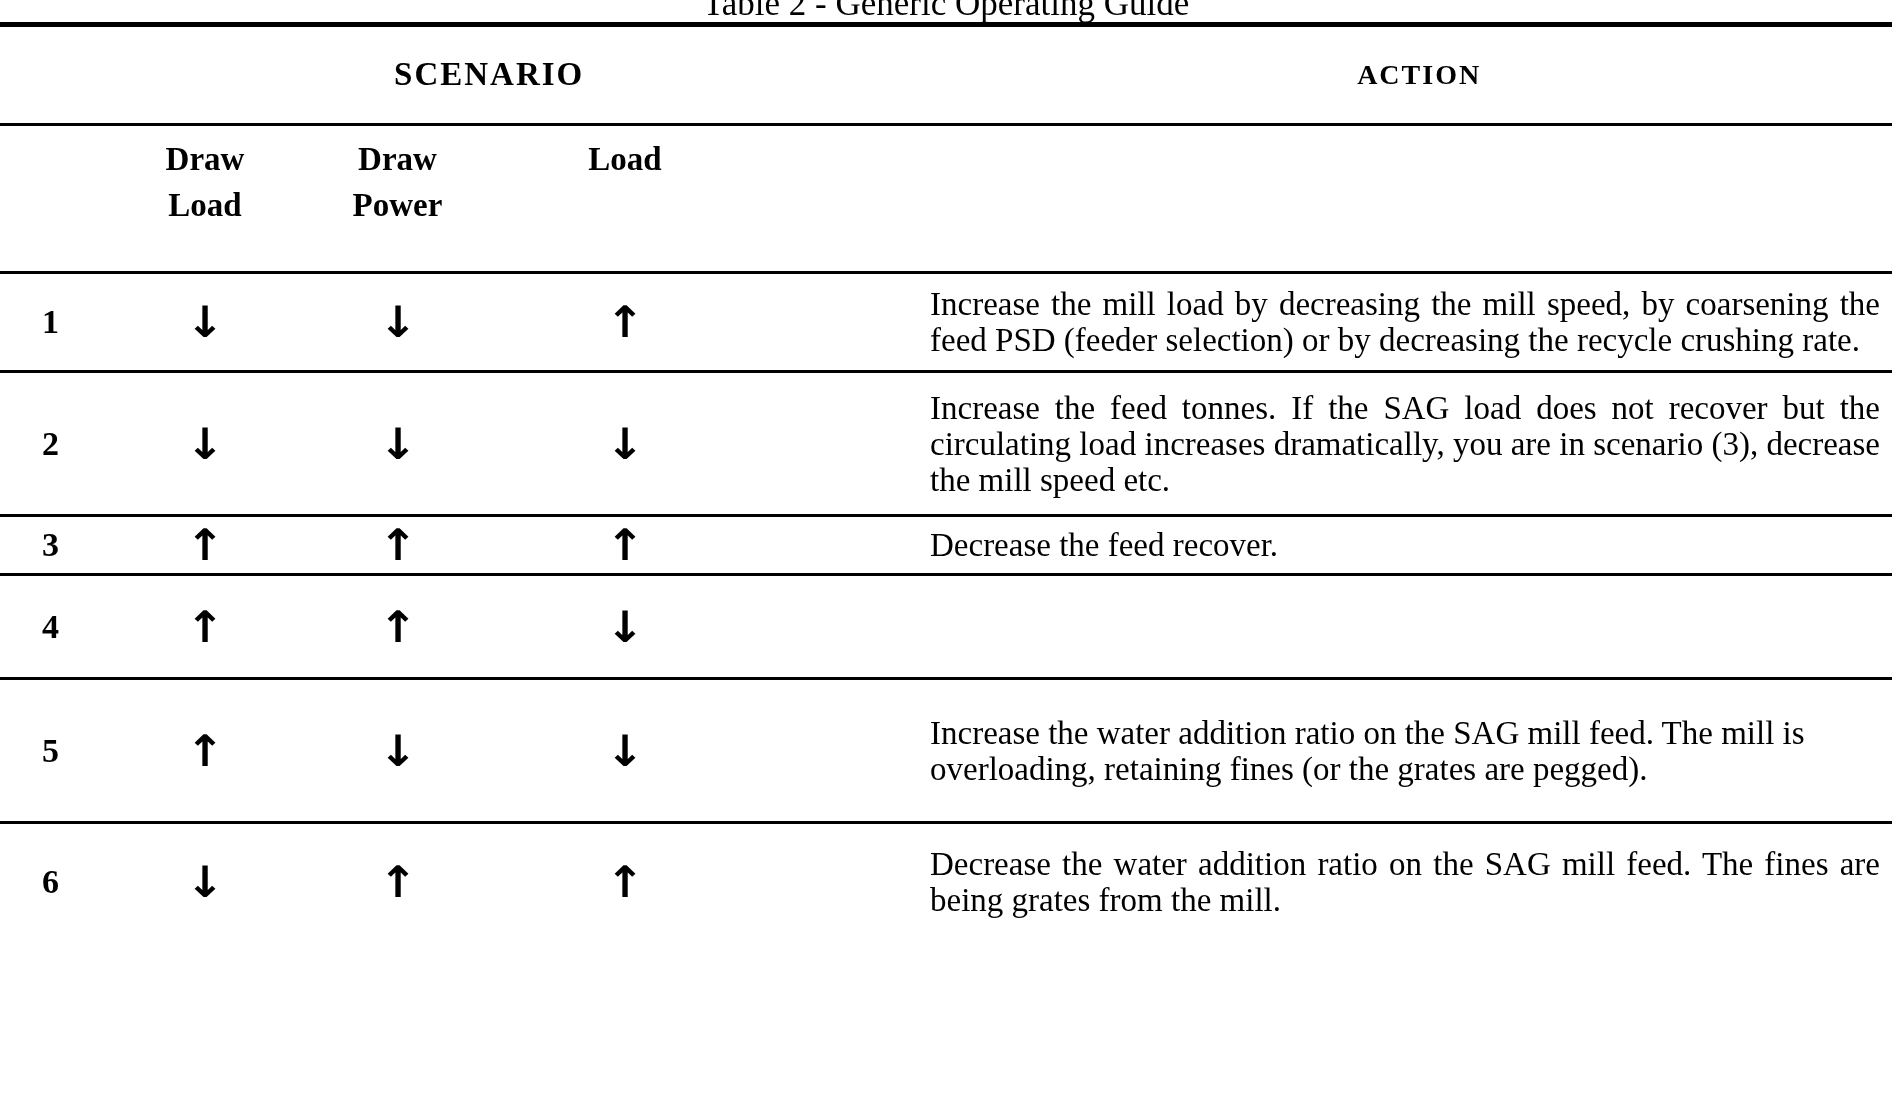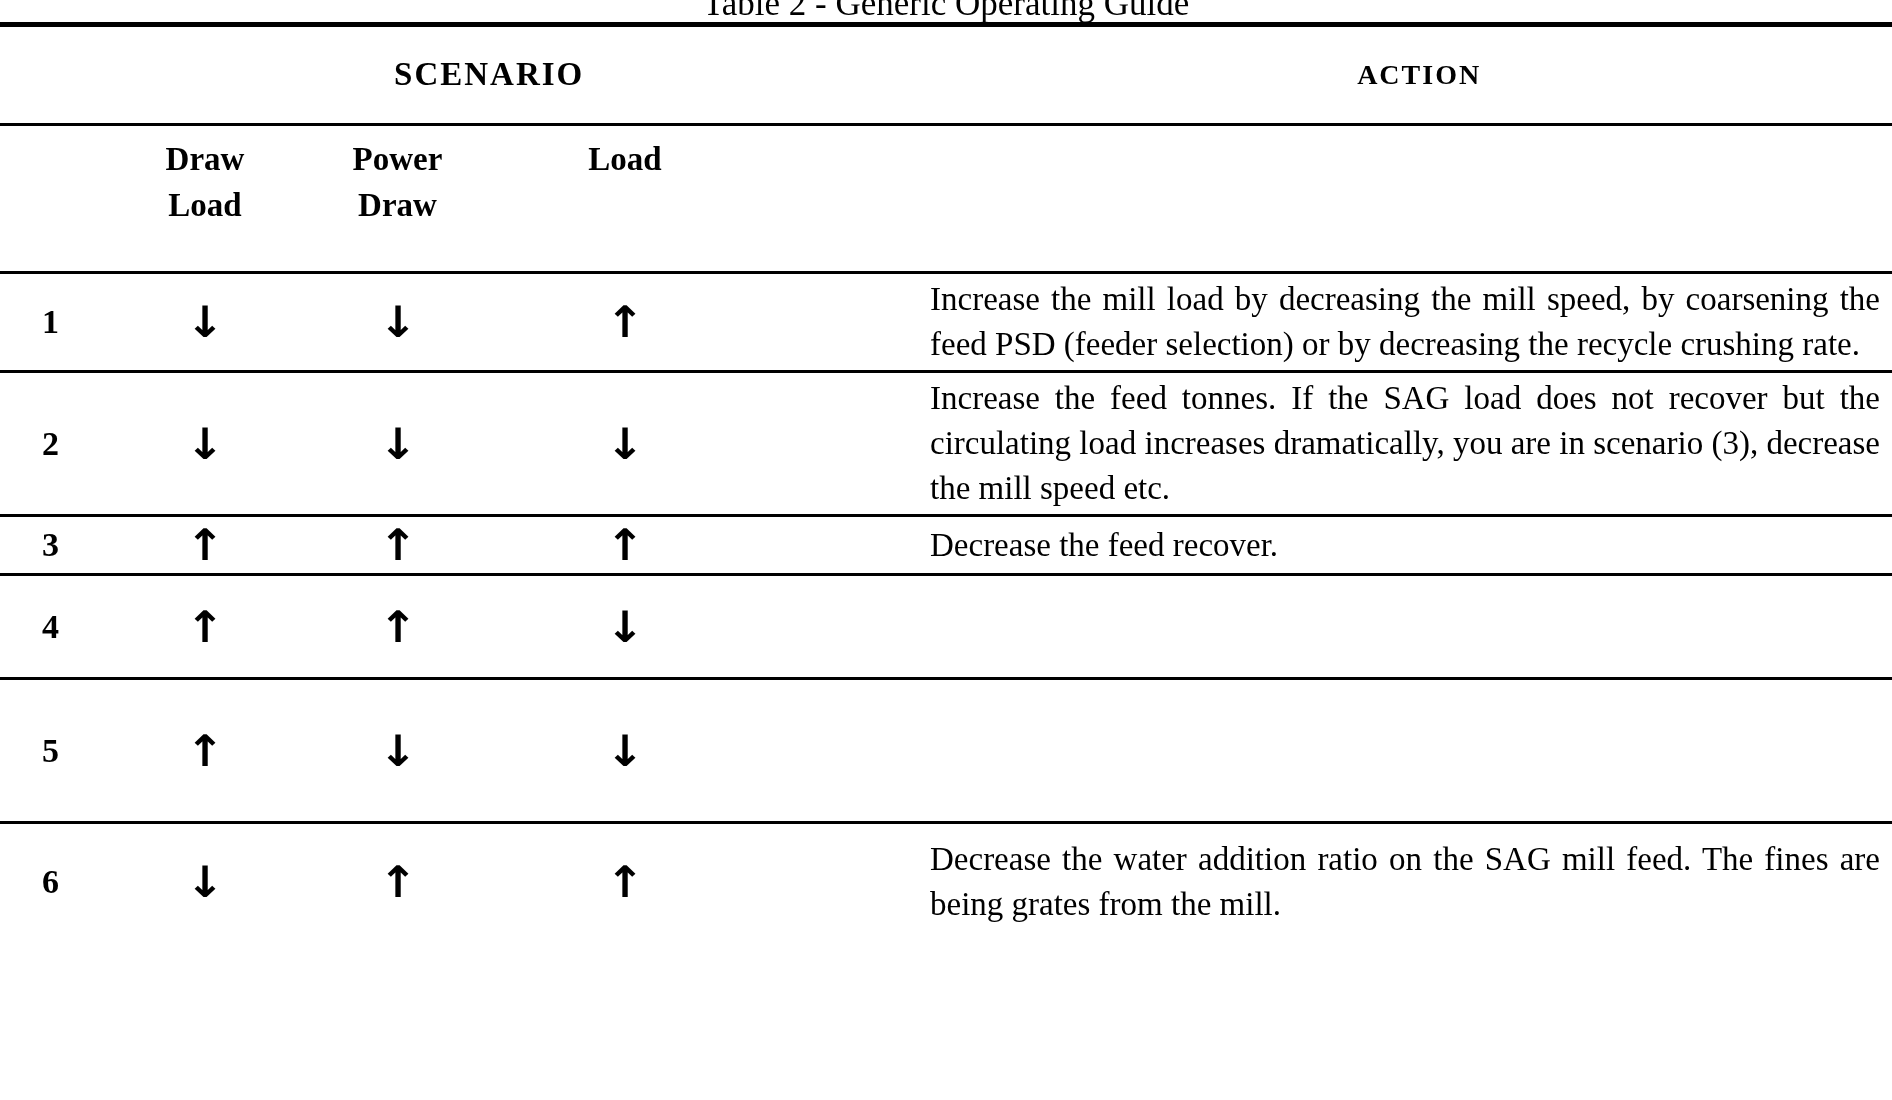--- a/index.html
+++ b/index.html
@@ -128,21 +128,21 @@
   .col-mill { width: 170px; }
   .col-pow  { width: 215px; }
   .col-circ { width: 240px; }
   .spacer   { width: 185px; }
 
   .cell-action {
     width: 962px;
     box-sizing: border-box;
     padding-right: 12px;
     font-size: 33px;
-    line-height: 45px;
+    line-height: 36px;
     text-align: justify;
     text-justify: inter-word;
   }
   .cell-action.left { text-align: left; }
 
   
   .arrow-up, .arrow-down {
     display: inline-block;
     transform: scaleX(1.15) scaleY(1.08);
   }
@@ -165,22 +165,22 @@
 
   <div class="rule rule-thin" style="top:123px;"></div>
 
   <div class="band-sub">
     <div class="num-col"></div>
     <div class="col-head col-mill">
       <div>Draw</div>
       <div>Load</div>
     </div>
     <div class="col-head col-pow">
+      <div>Draw</div>
       <div>Power</div>
-      <div>Draw</div>
     </div>
     <div class="col-head col-circ">
       <div>Load</div>
     </div>
   </div>
 
   <div class="rule rule-thin" style="top:271px;"></div>
 
   <div class="row" style="top:274px; height:96px;">
     <div class="cell-num">1</div>
@@ -220,20 +220,21 @@
     <div class="spacer"></div>
   </div>
   <div class="rule rule-thin" style="top:677px;"></div>
 
   <div class="row" style="top:680px; height:141px;">
     <div class="cell-num">5</div>
     <div class="cell-arrow col-mill"><span class="arrow-up">↑</span></div>
     <div class="cell-arrow col-pow"><span class="arrow-down">↓</span></div>
     <div class="cell-arrow col-circ"><span class="arrow-down">↓</span></div>
     <div class="spacer"></div>
+    <div class="cell-action left">Increase the water addition ratio on the SAG mill feed. The mill is overloading, retaining fines (or the grates are pegged).</div>
   </div>
   <div class="rule rule-thin" style="top:821px;"></div>
 
   <div class="row" style="top:824px; height:115px;">
     <div class="cell-num">6</div>
     <div class="cell-arrow col-mill"><span class="arrow-down">↓</span></div>
     <div class="cell-arrow col-pow"><span class="arrow-up">↑</span></div>
     <div class="cell-arrow col-circ"><span class="arrow-up">↑</span></div>
     <div class="spacer"></div>
     <div class="cell-action">Decrease the water addition ratio on the SAG mill feed.  The fines are being grates from the mill.</div>

